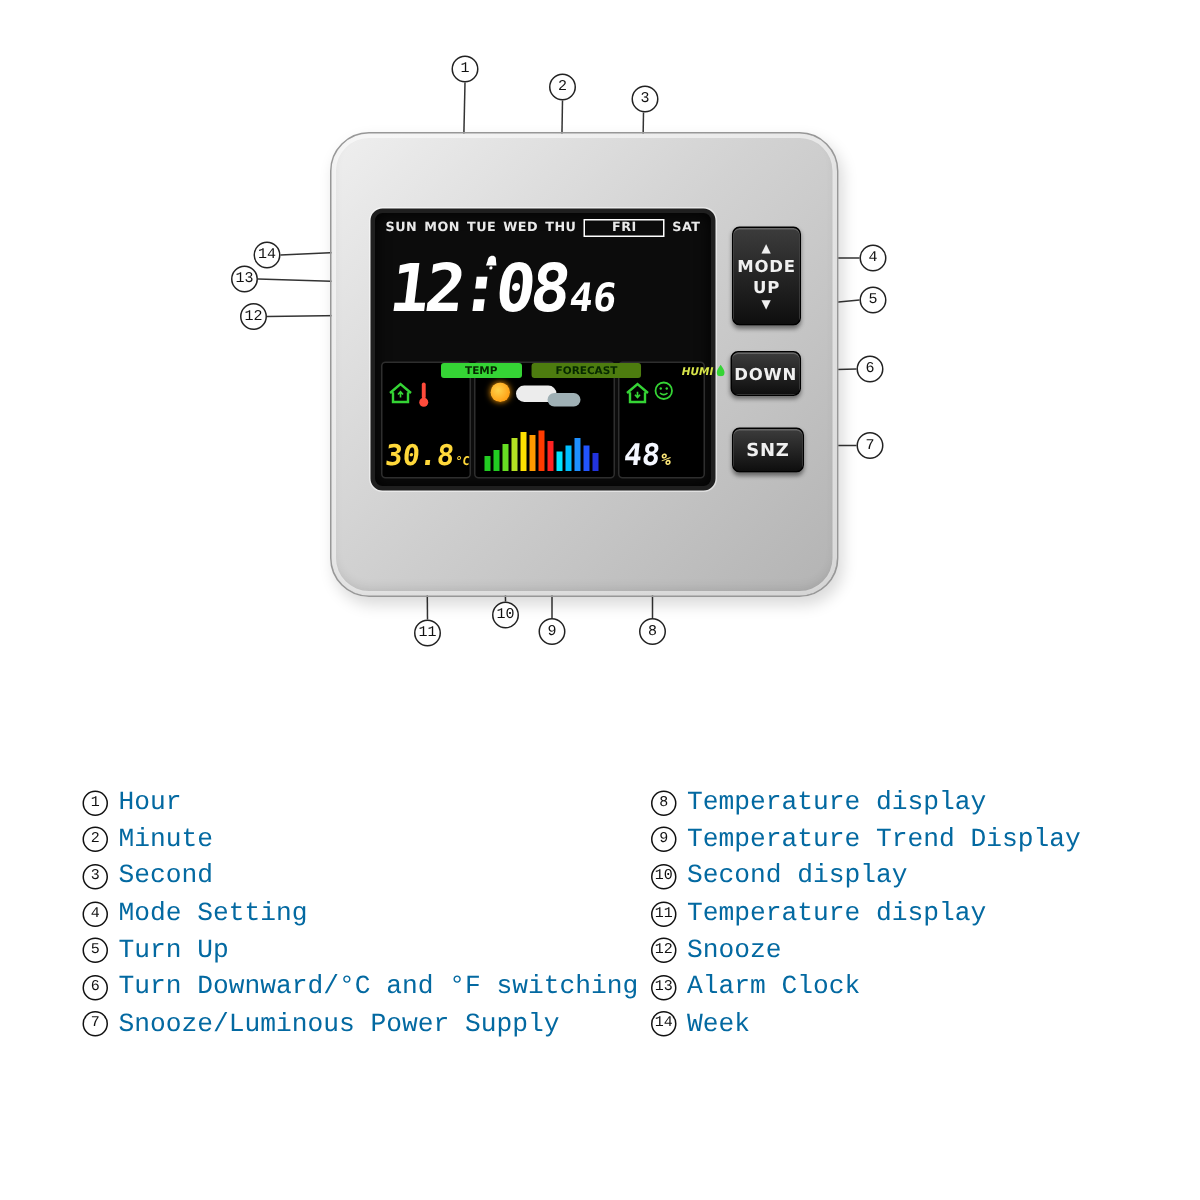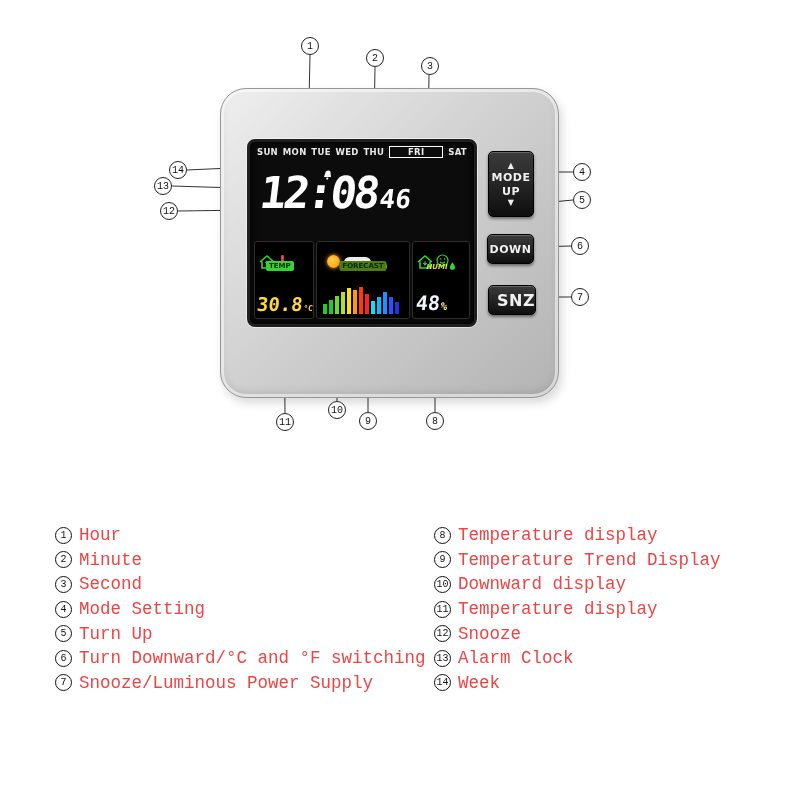--- a/index.html
+++ b/index.html
@@ -20,22 +20,22 @@
   .day.active{border:1px solid #fff;padding:0 18px;margin:-1px 0;}
   .time-row{position:absolute;left:10px;top:24px;display:flex;align-items:baseline;color:#fff;
             transform:skewX(-7deg);}
   .time-main{font:bold 44px "DejaVu Sans Mono",monospace;letter-spacing:-3px;line-height:54px;}
   .time-sec{font:bold 26px "DejaVu Sans Mono",monospace;margin-left:3px;}
   .bell{position:absolute;left:60px;top:2px;}
 
   .panels{position:absolute;left:4px;right:4px;bottom:5px;height:78px;display:flex;gap:2px;}
   .panel{position:relative;background:#000;border:1px solid #2e2e2e;border-radius:3px;}
   .p-temp{width:58px;} .p-fore{flex:1;} .p-humi{width:56px;}
-  .tag{position:absolute;top:19px;font:bold 7px "DejaVu Sans",sans-serif;padding:1px 3px;
-       border-radius:2px;white-space:nowrap;z-index:2;}
+  .tag{position:absolute;top:0;font:bold 7px "DejaVu Sans",sans-serif;padding:1px 16px;
+       border-radius:2px;white-space:nowrap;z-index:2;margin-left:28px;}
   .tag-temp{left:11px;background:#35d435;color:#062800;}
   .tag-fore{left:50%;transform:translateX(-50%);background:#4d7c0f;color:#062800;}
   .tag-humi{left:50%;transform:translateX(-50%);color:#d8e54a;background:transparent;display:flex;gap:2px;align-items:center;font-style:italic;}
   .icon-row{position:absolute;left:3px;top:12px;display:flex;align-items:flex-start;gap:2px;}
   .val{position:absolute;bottom:3px;display:flex;align-items:baseline;transform:skewX(-6deg);}
   .val-temp{left:2px;color:#ffd83a;font:bold 19px "DejaVu Sans Mono",monospace;}
   .val-temp .unit{font-size:8px;margin-left:1px;}
   .val-humi{left:3px;color:#f4f7ff;font:bold 20px "DejaVu Sans Mono",monospace;}
   .val-humi .unit{font-size:11px;margin-left:1px;color:#ffe97a;}
   .sun{position:absolute;left:10px;top:13px;width:13px;height:13px;border-radius:50%;
@@ -45,42 +45,42 @@
   .bars{position:absolute;left:6px;right:6px;bottom:4px;height:28px;display:flex;align-items:flex-end;gap:2px;}
   .bars i{display:block;width:4px;}
 
   .btn{position:absolute;background:linear-gradient(180deg,#3c3c3c,#0e0e0e);border:1px solid #000;
        border-radius:5px;color:#f0f0f0;display:flex;align-items:center;justify-content:center;
        font:bold 11px "DejaVu Sans",sans-serif;letter-spacing:.5px;
        box-shadow:0 2px 3px rgba(0,0,0,.45), inset 0 1px 0 rgba(255,255,255,.22);}
   .btn-mode{left:267px;top:62px;width:44px;height:64px;flex-direction:column;gap:1px;}
   .btn-mode .arr{font-size:8px;line-height:8px;}
   .btn-down{left:266px;top:145px;width:45px;height:28px;}
-  .btn-snz{left:267px;top:196px;width:46px;height:28px;font-size:16px;justify-content:flex-end;}
+  .btn-snz{left:267px;top:196px;width:46px;height:28px;font-size:12px;}
 
   
   .lines{position:absolute;left:0;top:0;pointer-events:none;}
   .co{position:absolute;width:18px;height:18px;border:1.3px solid #222;border-radius:50%;
       background:#fff;display:flex;align-items:center;justify-content:center;
       font:400 10px "Liberation Mono",monospace;color:#111;z-index:5;box-sizing:border-box;}
   .c1{left:301px;top:37px;}  .c2{left:366px;top:49px;}  .c3{left:421px;top:57px;}
   .c4{left:573px;top:163px;} .c5{left:573px;top:191px;} .c6{left:571px;top:237px;}
   .c7{left:571px;top:288px;} .c8{left:426px;top:412px;} .c9{left:359px;top:412px;}
   .c10{left:328px;top:401px;}.c11{left:276px;top:413px;}.c12{left:160px;top:202px;}
   .c13{left:154px;top:177px;}.c14{left:169px;top:161px;}
 
   
   .legend{position:absolute;left:0;top:523px;width:800px;}
   .lcol{position:absolute;top:0;}
   .lcol-left{left:55px;} .lcol-right{left:434px;}
   .lrow{display:flex;align-items:center;height:24.6px;}
   .lnum{flex:none;width:17px;height:17px;border:1.2px solid #111;border-radius:50%;
         display:flex;align-items:center;justify-content:center;
         font:400 10px "Liberation Mono",monospace;color:#111;margin-right:7px;box-sizing:border-box;}
-  .ltxt{font:400 17.5px "Liberation Mono",monospace;color:#ef4444;white-space:nowrap;}
+  .ltxt{font:400 17.5px "Liberation Mono",monospace;color:#0369a1;white-space:nowrap;}
 </style>
 </head>
 <body>
 
 <div class="page">
 
   <svg class="lines" width="800" height="500" viewBox="0 0 800 500">
     <g stroke="#333" stroke-width="1">
       <line x1="310" y1="55" x2="307" y2="192"></line>
       <line x1="375" y1="67" x2="373" y2="188"></line>
@@ -267,21 +267,21 @@
       <div class="lrow">
         <span class="lnum">8</span>
         <span class="ltxt">Temperature display</span>
       </div>
       <div class="lrow">
         <span class="lnum">9</span>
         <span class="ltxt">Temperature Trend Display</span>
       </div>
       <div class="lrow">
         <span class="lnum">10</span>
-        <span class="ltxt">Downward display</span>
+        <span class="ltxt">Second display</span>
       </div>
       <div class="lrow">
         <span class="lnum">11</span>
         <span class="ltxt">Temperature display</span>
       </div>
       <div class="lrow">
         <span class="lnum">12</span>
         <span class="ltxt">Snooze</span>
       </div>
       <div class="lrow">

